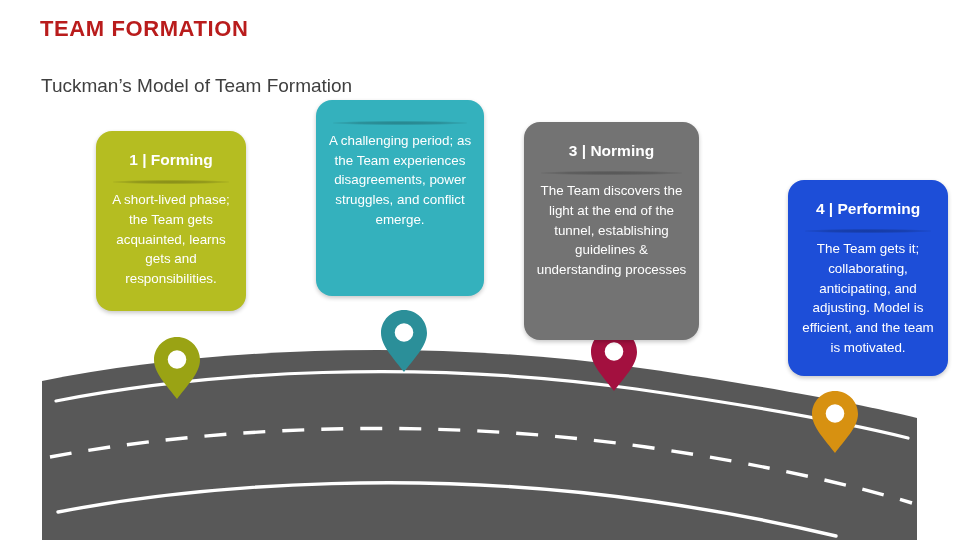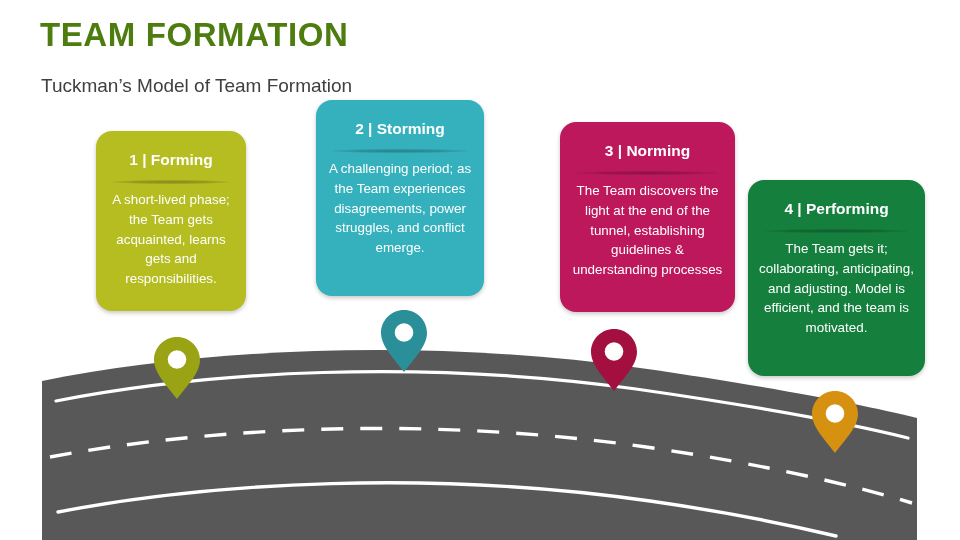--- a/index.html
+++ b/index.html
@@ -18,24 +18,24 @@
     height: 540px;
     background: #ffffff;
     overflow: hidden;
   }
 
   
   #page-title {
     position: absolute;
     left: 40px;
     top: 17px;
-    font-size: 33px;
+    font-size: 22px;
     font-weight: bold;
     letter-spacing: 0.6px;
-    color: #4d7c0f;
+    color: #b91c1c;
     line-height: 1.1;
     white-space: nowrap;
   }
   #page-subtitle {
     position: absolute;
     left: 41px;
     top: 60px;
     font-size: 19px;
     font-weight: normal;
     color: #404040;
@@ -146,30 +146,29 @@
     <circle cx="23" cy="22.5" r="9.3" fill="#ffffff"></circle>
   </svg>
 
   <div class="stage-card" style="left:96px; top:131px; width:150px; height:180px; background:#b5bd21;">
     <div class="stage-title">1 | Forming</div>
     <div class="stage-divider"></div>
     <div class="stage-body">A short-lived phase; the Team gets acquainted, learns gets and responsibilities.</div>
   </div>
 
   <div class="stage-card" style="left:316px; top:100px; width:168px; height:196px; background:#34b1bd;">
-    <div class="stage-title">2 | Storming</div>
     <div class="stage-divider"></div>
     <div class="stage-body">A challenging period; as the Team experiences disagreements, power struggles, and conflict emerge.</div>
   </div>
 
-  <div class="stage-card" style="left:524px; top:122px; width:175px; height:190px; background:#be185d;margin-left:36px;">
+  <div class="stage-card" style="left:524px; top:122px; width:175px; height:218px; background:#737373;">
     <div class="stage-title">3 | Norming</div>
     <div class="stage-divider"></div>
     <div class="stage-body">The Team discovers the light at the end of the tunnel, establishing guidelines &amp; understanding processes</div>
   </div>
 
-  <div class="stage-card" style="left:748px; top:180px; width:177px; height:196px; background:#15803d;">
+  <div class="stage-card" style="left:788px; top:180px; width:160px; height:196px; background:#1d4ed8;">
     <div class="stage-title">4 | Performing</div>
     <div class="stage-divider"></div>
     <div class="stage-body">The Team gets it; collaborating, anticipating, and adjusting. Model is efficient, and the team is motivated.</div>
   </div>
 
 </div>
 
 </body></html>

